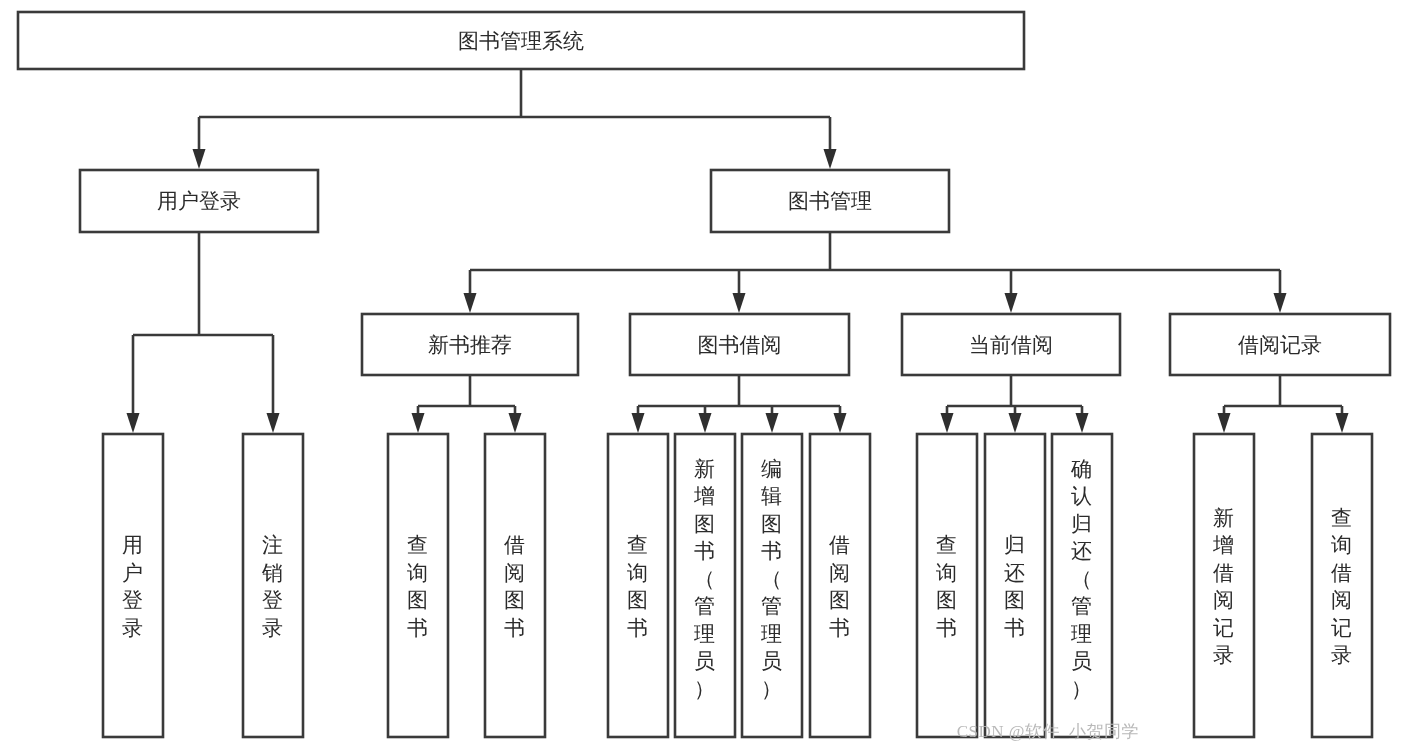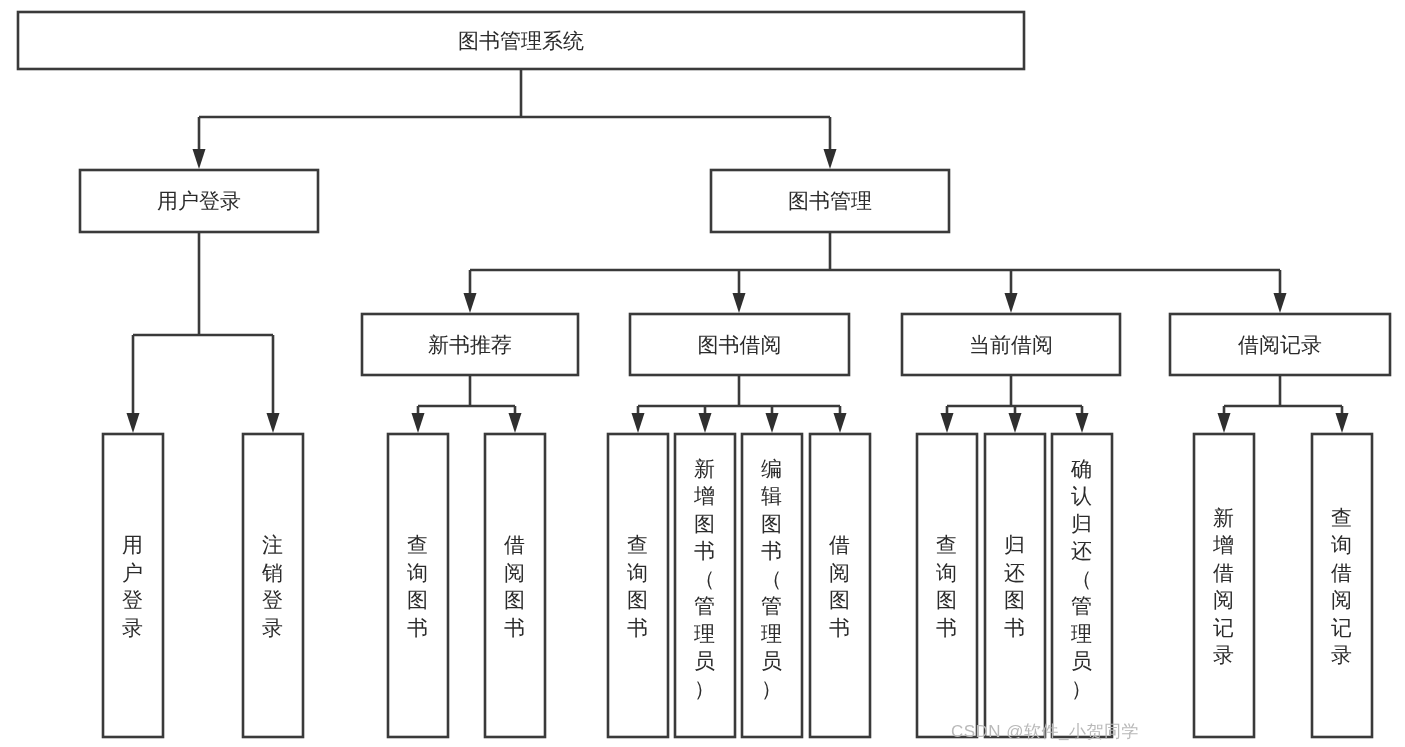--- a/index.html
+++ b/index.html
@@ -54,21 +54,21 @@
   .node-label.vertical {
     font-size: 21px;
     letter-spacing: 1px;
   }
   .watermark {
     position: absolute;
     right: 8px;
     bottom: 4px;
     color: #b9b9b9;
     font-size: 17px;
-    font-family: Liberation Sans, sans-serif;
+    font-family: Liberation Serif, serif;
     white-space: nowrap;
     user-select: none;
     letter-spacing: 0.5px;
   }
 </style>
 </head>
 <body>
 
 <div id="diagram-root">
   <svg class="diagram-canvas" viewBox="0 0 1405 747">

